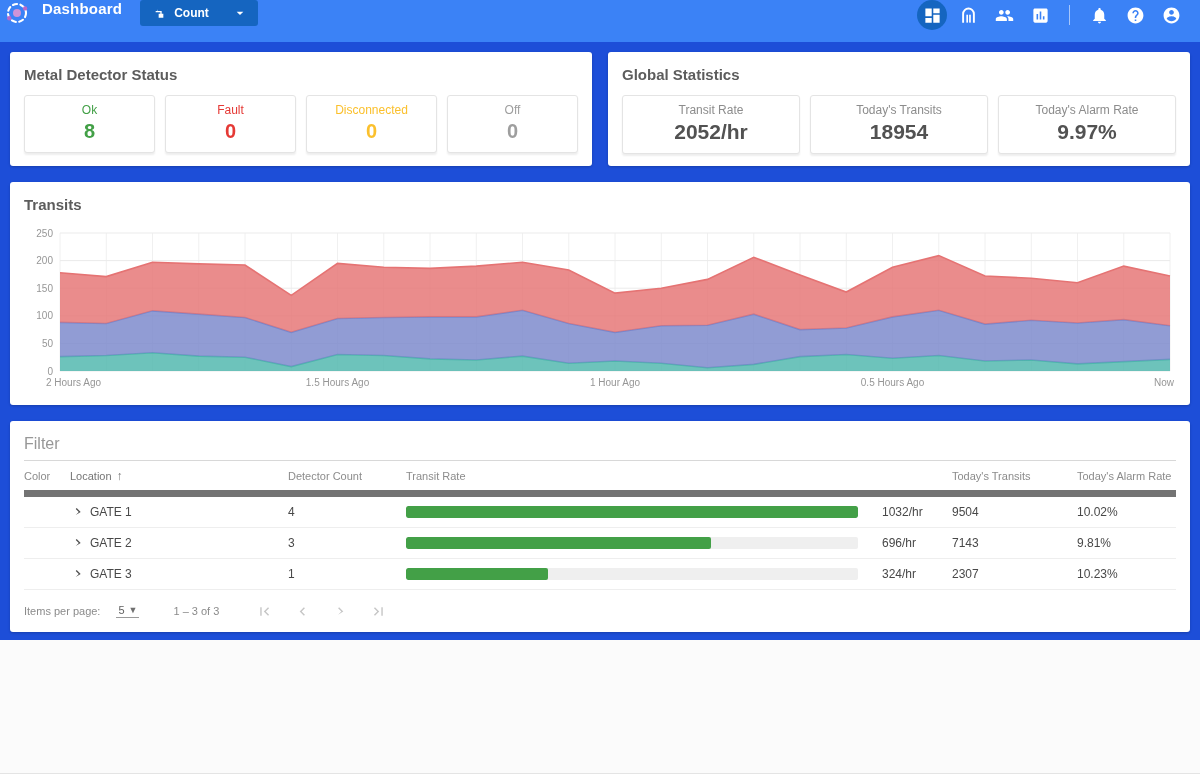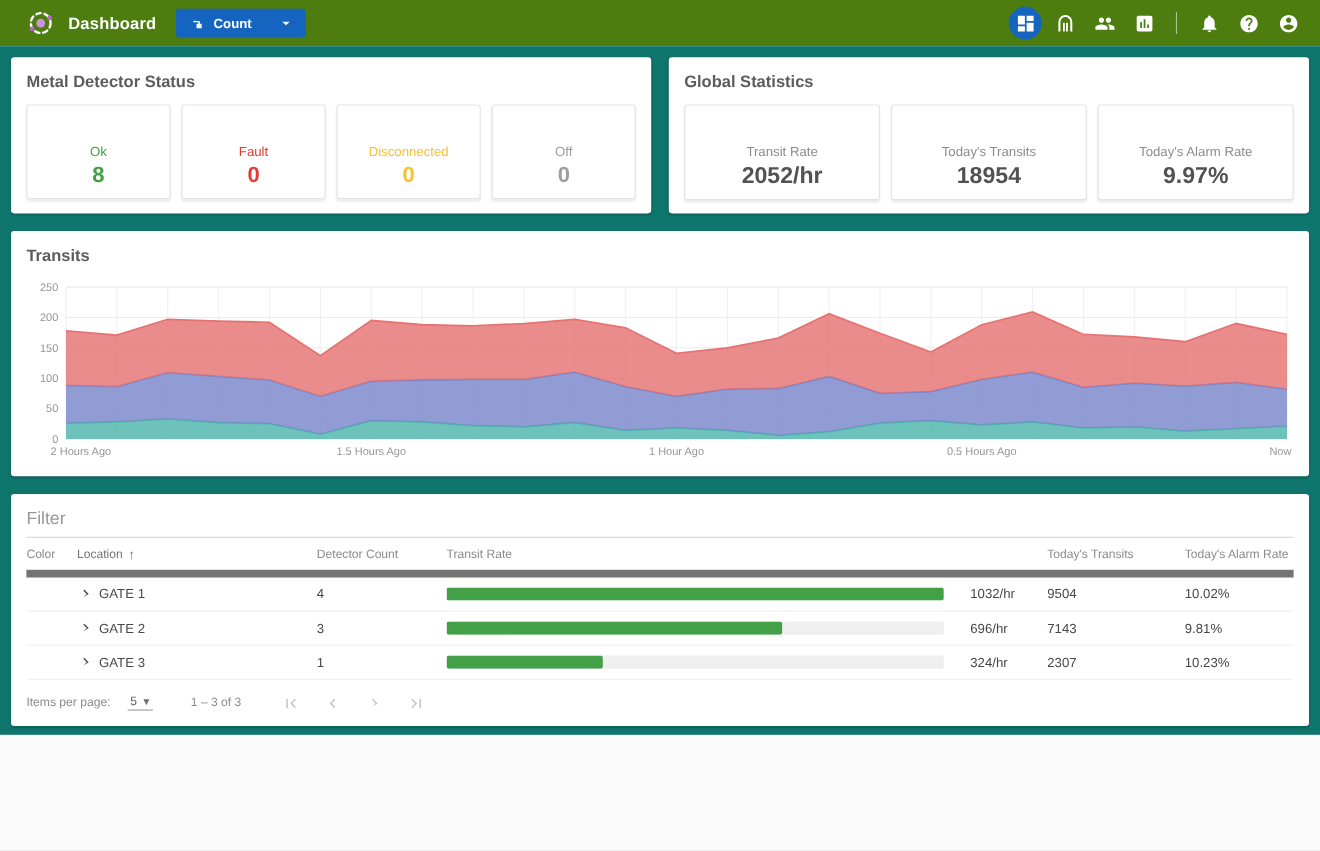--- a/index.html
+++ b/index.html
@@ -6,42 +6,42 @@
   html,body { width:1200px; }
   body {
     font-family: "Liberation Sans", sans-serif;
     background: #fbfbfb;
     color: #4a4a4a;
     -webkit-font-smoothing: antialiased;
   }
   .app { width:1200px; height:774px; overflow:hidden; background:#fbfbfb; border-bottom:1px solid #e4e4e4; display:flex; flex-direction:column; }
 
   
-  .topbar { height:42px; flex:0 0 42px; background:#4d7c0f; display:flex; align-items:center; padding:0 14px 0 24px; }
+  .topbar { height:42px; flex:0 0 42px; background:#3b82f6; display:flex; align-items:flex-start; padding:0 14px 0 4px; }
   .logo { width:26px; height:26px; margin-right:12px; flex:0 0 auto; }
   .app-title { color:#fff; font-size:15px; font-weight:bold; letter-spacing:.2px; margin-right:18px; }
   .site-select { background:#1565c0; border-radius:3px; height:26px; display:flex; align-items:center; gap:8px; padding:0 10px; cursor:pointer; min-width:118px; }
   .site-select .lbl { color:#fff; font-size:12px; font-weight:bold; flex:1; }
   .topbar-spacer { flex:1; }
   .top-icons { display:flex; align-items:center; gap:6px; }
   .icon-btn { width:30px; height:30px; border-radius:50%; display:flex; align-items:center; justify-content:center; cursor:pointer; }
   .icon-btn.active { background:#1565c0; }
   .icon-btn svg { width:19px; height:19px; fill:#fff; }
   .top-sep { width:1px; height:20px; background:rgba(255,255,255,.55); margin:0 8px; }
 
   
-  .content { background:#0f766e; padding:10px 10px 8px; }
+  .content { background:#1d4ed8; padding:10px 10px 8px; }
   .row-top { display:flex; gap:16px; }
   .card { background:#fff; border-radius:3px; box-shadow:0 1px 3px rgba(0,0,0,.13), 0 1px 2px rgba(0,0,0,.08); padding:12px 14px; }
   .card-title { font-size:15px; font-weight:bold; color:#5c5c5c; margin:2px 0 12px; }
   .row-top .card { flex:1; }
 
   .stat-row { display:flex; gap:10px; }
   .stat-box { flex:1; border:1px solid #e4e4e4; border-radius:3px; box-shadow:0 2px 2px rgba(0,0,0,.07); text-align:center; padding:7px 4px 9px; background:#fff; }
-  .stat-box .s-label { font-size:12px; margin-bottom:3px;margin-top:28px; }
+  .stat-box .s-label { font-size:12px; margin-bottom:3px; }
   .stat-box .s-value { font-size:20px; font-weight:bold; }
   .stat-box.global .s-label { color:#8c8c8c; }
   .stat-box.global .s-value { color:#525252; font-size:21px; }
 
   
   .chart-card { margin-top:16px; padding-bottom:8px; }
   .chart-wrap { width:1152px; height:172px; }
 
   
   .table-card { margin-top:16px; padding:12px 14px 0; }

